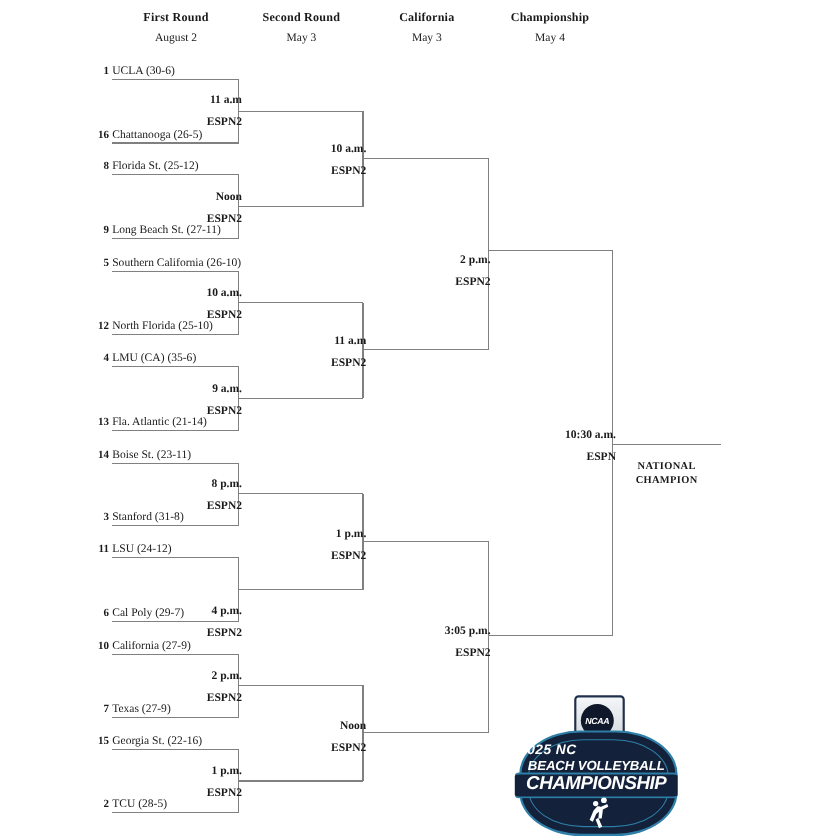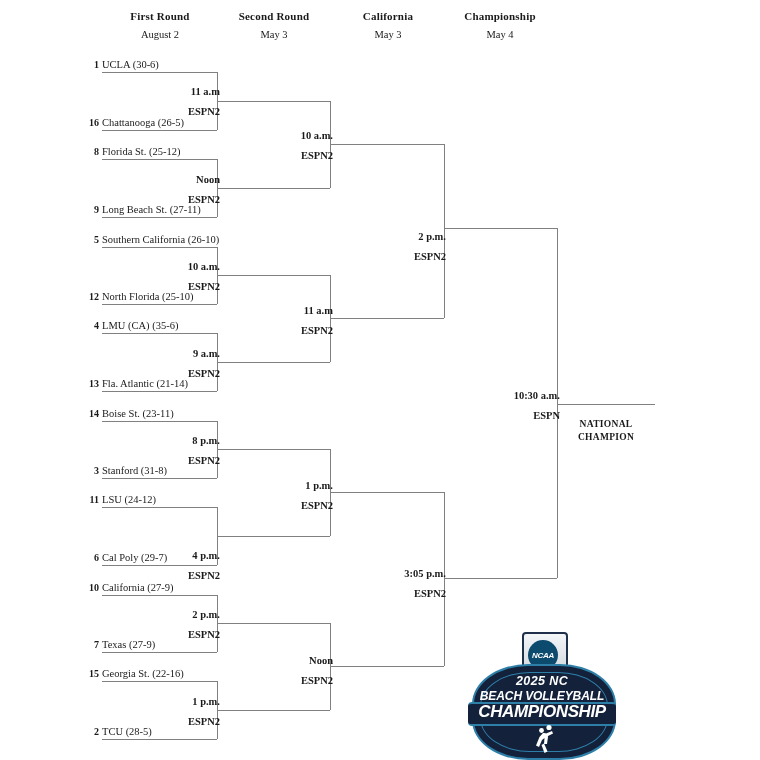--- a/index.html
+++ b/index.html
@@ -45,21 +45,21 @@
     font-style:italic;color:#ffffff;letter-spacing:-.3px;}
   .lg-shield{
     position:absolute;left:0;top:32px;width:140px;height:92px;
     background:#13213a;border:2px solid #2e7fa8;
     border-radius:56px/40px;
   }
   .lg-shield:after{
     content:"";position:absolute;left:6px;top:6px;right:6px;bottom:6px;
     border:1px solid #2e7fa8;border-radius:50px/34px;
   }
-  .lg-l1{position:absolute;left:0;top:42px;width:140px;text-align:center;
+  .lg-l1{position:absolute;left:0;top:42px;width:140px;text-align:left;
     font-family:"Liberation Sans",sans-serif;font-size:12.5px;font-weight:bold;
     font-style:italic;color:#ffffff;letter-spacing:.4px;z-index:3;}
   .lg-l2{position:absolute;left:0;top:57px;width:140px;text-align:center;
     font-family:"Liberation Sans",sans-serif;font-size:12px;font-weight:bold;
     font-style:italic;color:#ffffff;letter-spacing:-.1px;z-index:3;}
   .lg-band{position:absolute;left:-4px;top:70px;width:148px;height:20px;
     background:#13213a;border-top:2px solid #2e7fa8;border-bottom:2px solid #2e7fa8;
     border-radius:4px;z-index:3;}
   .lg-l3{position:absolute;left:-4px;top:71px;width:148px;text-align:center;
     font-family:"Liberation Sans",sans-serif;font-size:17px;font-weight:bold;
@@ -271,21 +271,21 @@
   <div class="n">ESPN</div>
   </div>
 
 <div class="champ" style="left:564px;top:418px;width:84px;">
   <div>NATIONAL</div>
   <div>CHAMPION</div>
 </div>
 
 <div id="logo">
   <div class="lg-plaque"></div>
-  <div class="lg-ncaa" style="background:#0c4a6e;">
+  <div class="lg-ncaa" style="background:#0f172a;">
     <span>NCAA</span>
   </div>
   <div class="lg-shield"></div>
   <div class="lg-l1">2025 NC</div>
   <div class="lg-l2">BEACH VOLLEYBALL</div>
   <div class="lg-band"></div>
   <div class="lg-l3">CHAMPIONSHIP</div>
   <svg class="lg-player" viewBox="0 0 26 30" xmlns="http://www.w3.org/2000/svg">
     <circle cx="19" cy="3.5" r="2.6" fill="#ffffff"></circle>
     <circle cx="11.5" cy="6.5" r="2.4" fill="#ffffff"></circle>

